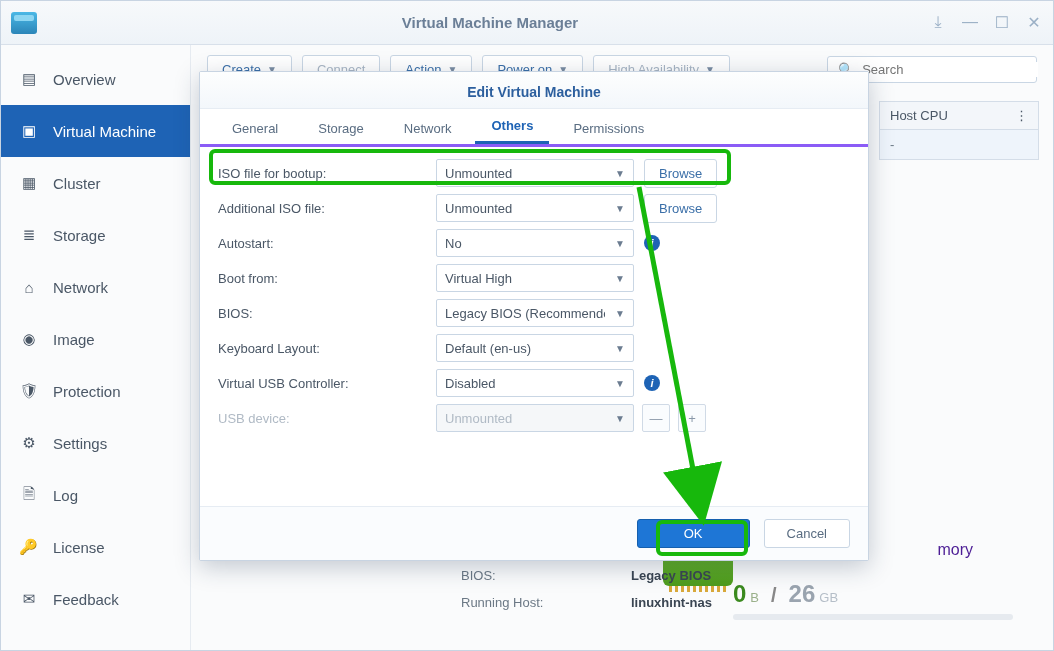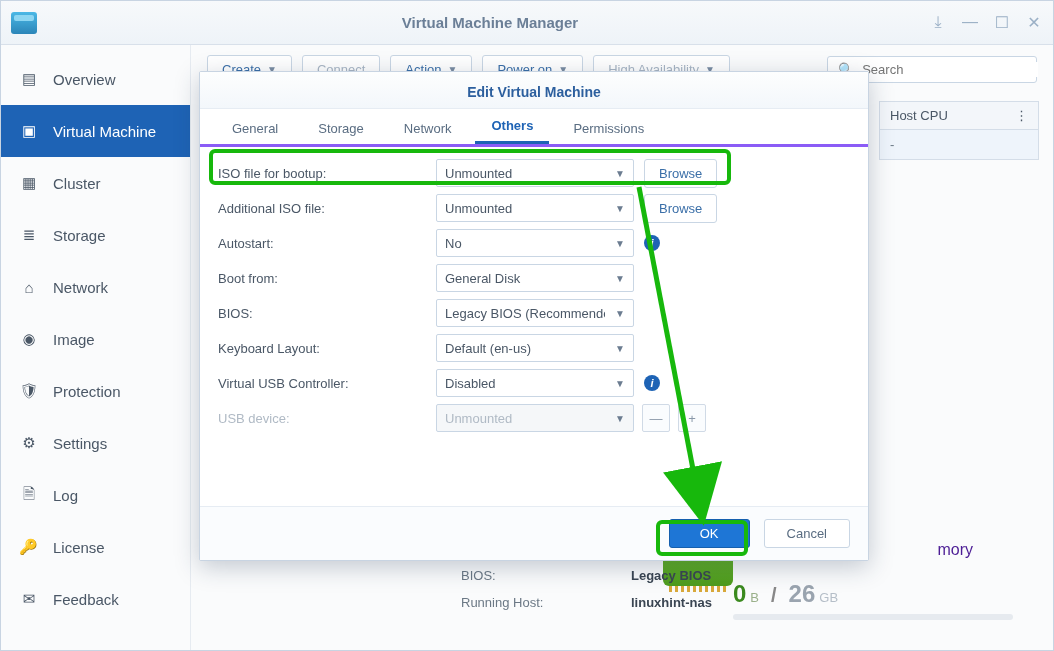--- a/index.html
+++ b/index.html
@@ -62,21 +62,21 @@
 .form-row .flabel { width:224px; padding-left:6px; color:#4a5766; font-size:13px;}
 .form-row.disabled .flabel, .form-row.disabled .select { color:#b0bac5;}
 .select { width:198px; height:28px; border:1px solid #c9d6e4; background:#fff; border-radius:2px; display:flex; align-items:center; padding:0 8px; justify-content:space-between; color:#4a5766; cursor:pointer;}
 .select .caret { font-size:10px; color:#6b7c90;}
 .select.disabled { background:#f5f7f9; cursor:default;}
 .browse { margin-left:10px; }
 .info-icon { width:16px; height:16px; border-radius:50%; background:#1e63b5; color:#fff; font-size:11px; font-weight:700; display:inline-flex; align-items:center; justify-content:center; margin-left:10px; font-style:italic;}
 .icon-btn { width:28px; height:28px; border:1px solid #d0dae6; background:#fafcfe; display:inline-flex; align-items:center; justify-content:center; margin-left:8px; color:#8a98a9; border-radius:2px; cursor:pointer;}
 
 .modal-footer { border-top:1px solid #e6ecf3; padding:12px 18px; display:flex; justify-content:flex-end; gap:14px; background:#fafcfe;}
-.primary-btn { background:#1e76d6; color:#fff; border:1px solid #155fae; border-radius:3px; padding:6px 30px; font-size:13px; cursor:pointer;}
+.primary-btn { background:#1e76d6; color:#fff; border:1px solid #155fae; border-radius:3px; padding:6px 46px; font-size:13px; cursor:pointer;}
 .secondary-btn { background:#fff; color:#5a6d82; border:1px solid #c9d6e4; border-radius:3px; padding:6px 22px; font-size:13px; cursor:pointer;}
 
 
 .hl-box { position:absolute; border:4px solid #17b80c; border-radius:6px; pointer-events:none; z-index:50;}
 .arrow-svg { position:absolute; z-index:49; pointer-events:none;}
 </style>
 </head>
 <body>
 
 <div class="window">
@@ -230,21 +230,21 @@
         <div class="flabel">Autostart:</div>
         <div class="select">
             <span>No</span>
             <span class="caret">▼</span>
           </div>
         <span class="info-icon">i</span>
       </div>
       <div class="form-row">
         <div class="flabel">Boot from:</div>
         <div class="select">
-            <span>General Disk</span>
+            <span>Virtual High</span>
             <span class="caret">▼</span>
           </div>
       </div>
       <div class="form-row">
         <div class="flabel">BIOS:</div>
         <div class="select">
             <span style="overflow:hidden;white-space:nowrap;text-overflow:clip;max-width:160px">Legacy BIOS (Recommended)</span>
             <span class="caret">▼</span>
           </div>
       </div>

